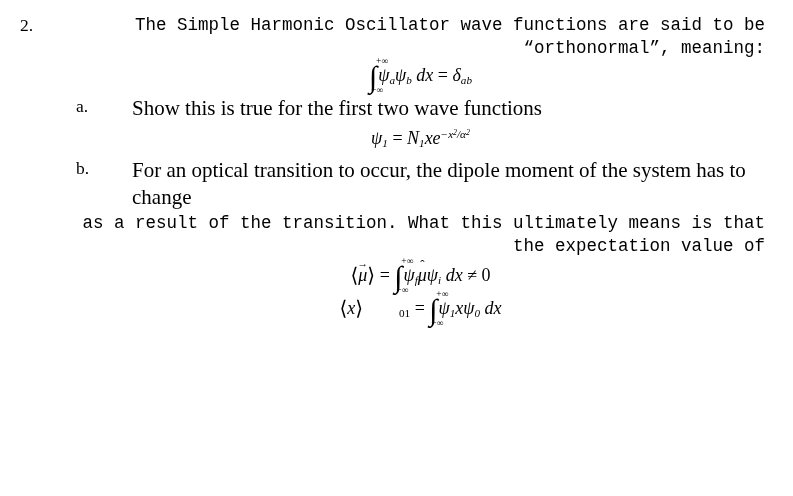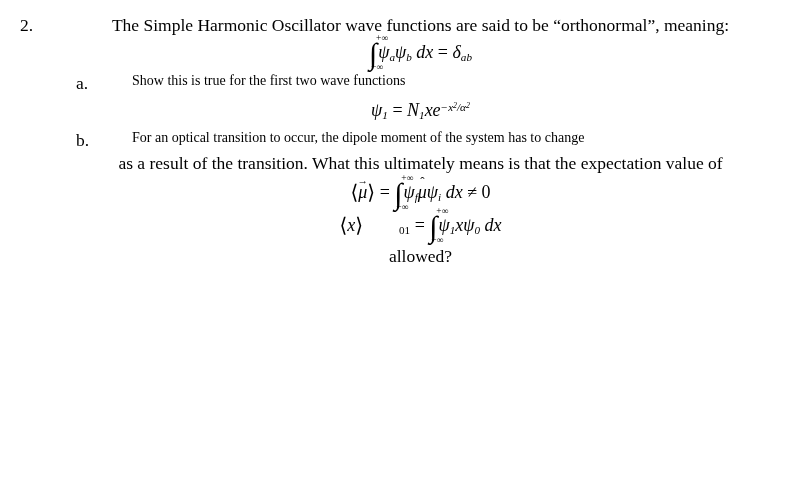--- a/index.html
+++ b/index.html
@@ -34,21 +34,22 @@
     padding-left: 2px;
     box-sizing: border-box;
   }
   .prob-body {
     flex: 1 1 auto;
     font-size: 17.5px;
     line-height: 1.32;
   }
   p.text {
     margin: 0 0 0 0;
-    text-align: center;
+    text-align: right;
+    font-family: Liberation Mono, monospace;
   }
   .lead {
     margin-bottom: 2px;
   }
   .eq {
     text-align: center;
     margin: 4px 0 6px 0;
   }
   .eq-inner {
     display: inline-block;
@@ -62,21 +63,21 @@
     align-items: flex-start;
     margin-top: 2px;
   }
   .sub-letter {
     width: 56px;
     flex: 0 0 56px;
     font-size: 17.5px;
   }
   .sub-text {
     flex: 1 1 auto;
-    font-size: 14px;
+    font-size: 21px;
     line-height: 1.32;
   }
   .para {
     margin-top: 1px;
   }
   
   .it { font-style: italic; }
   .up { font-style: normal; }
   sub {
     font-size: 0.62em;
@@ -201,17 +202,16 @@
         </span>
       </div>
 
 
       <div class="eq">
         <span class="eq-inner">
           <span class="angle">⟨</span><span class="it">x</span><span class="angle">⟩</span><span class="small-sub-up">01</span>&nbsp;<span class="up">=</span>&nbsp;<span class="intg">∫<span class="lim-top">+∞</span><span class="lim-bot">−∞</span></span><span class="it">ψ</span><sub>1</sub><span class="it">xψ</span><sub>0</sub>&nbsp;<span class="it">dx</span>
         </span>
       </div>
 
-      <p class="text">allowed?</p>
 
     </div>
   </div>
 </div>
 
 </body></html>

